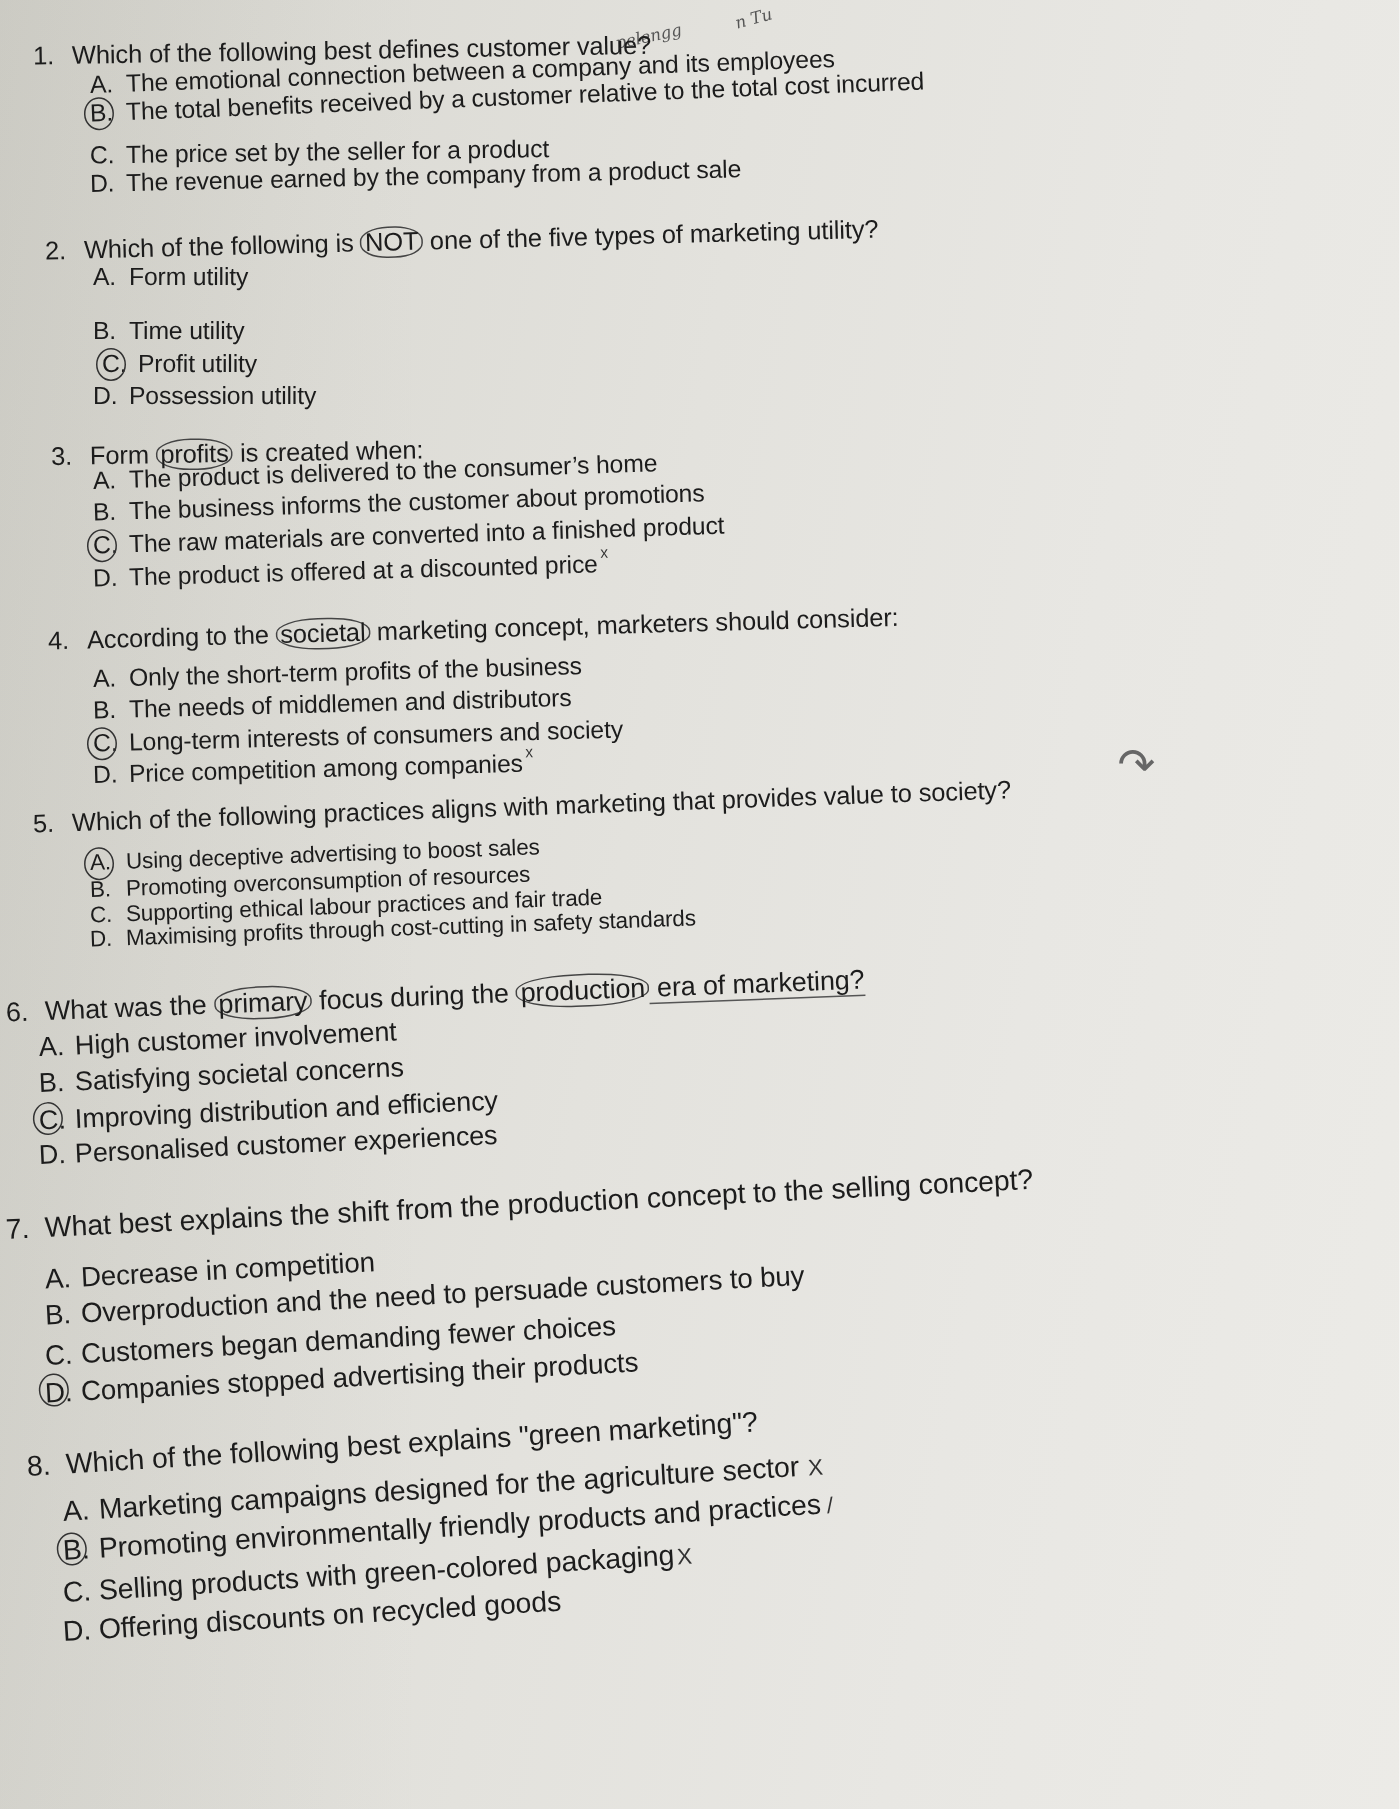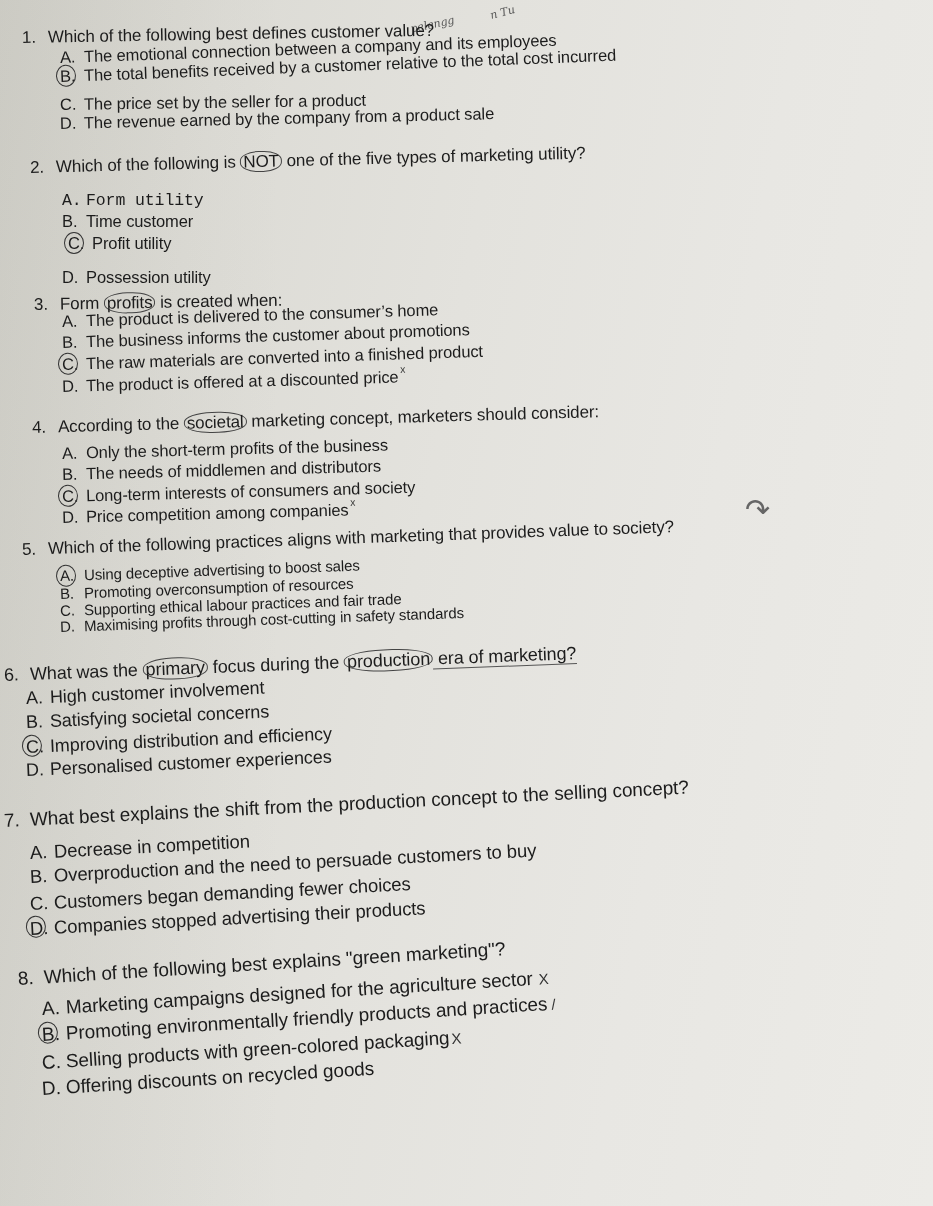--- a/index.html
+++ b/index.html
@@ -54,30 +54,30 @@
     </div>
     <div class="line opt" style="left:60px;top:114px;transform:rotate(-1.3deg);">
       <span class="letter">D.</span><span>The revenue earned by the company from a product sale</span>
     </div>
   </div>
 
   <div class="q">
     <div class="line qtext" style="left:30px;top:158px;transform:rotate(-1.5deg);">
       <span class="num">2.</span><span>Which of the following is </span><span class="circ-word">NOT</span><span> one of the five types of marketing utility?</span>
     </div>
-    <div class="line opt" style="left:62px;top:191px;font-family:Liberation Mono, monospace;">
+    <div class="line opt" style="left:62px;top:176px;">
       <span class="letter">A.</span><span>Form utility</span>
     </div>
     <div class="line opt" style="left:62px;top:212px;">
-      <span class="letter">B.</span><span>Time customer</span>
+      <span class="letter">B.</span><span>Time utility</span>
     </div>
     <div class="line opt" style="left:68px;top:234px;">
       <span class="letter circled">C.</span><span>Profit utility</span>
     </div>
-    <div class="line opt" style="left:62px;top:255px;margin-top:13px;">
+    <div class="line opt" style="left:62px;top:255px;">
       <span class="letter">D.</span><span>Possession utility</span>
     </div>
   </div>
 
   <div class="q">
     <div class="line qtext" style="left:34px;top:295px;transform:rotate(-1deg);">
       <span class="num">3.</span><span>Form </span><span class="circ-word">profits</span><span> is created when:</span>
     </div>
     <div class="line opt" style="left:62px;top:312px;transform:rotate(-1.8deg);">
       <span class="letter">A.</span><span>The product is delivered to the consumer’s home</span>

